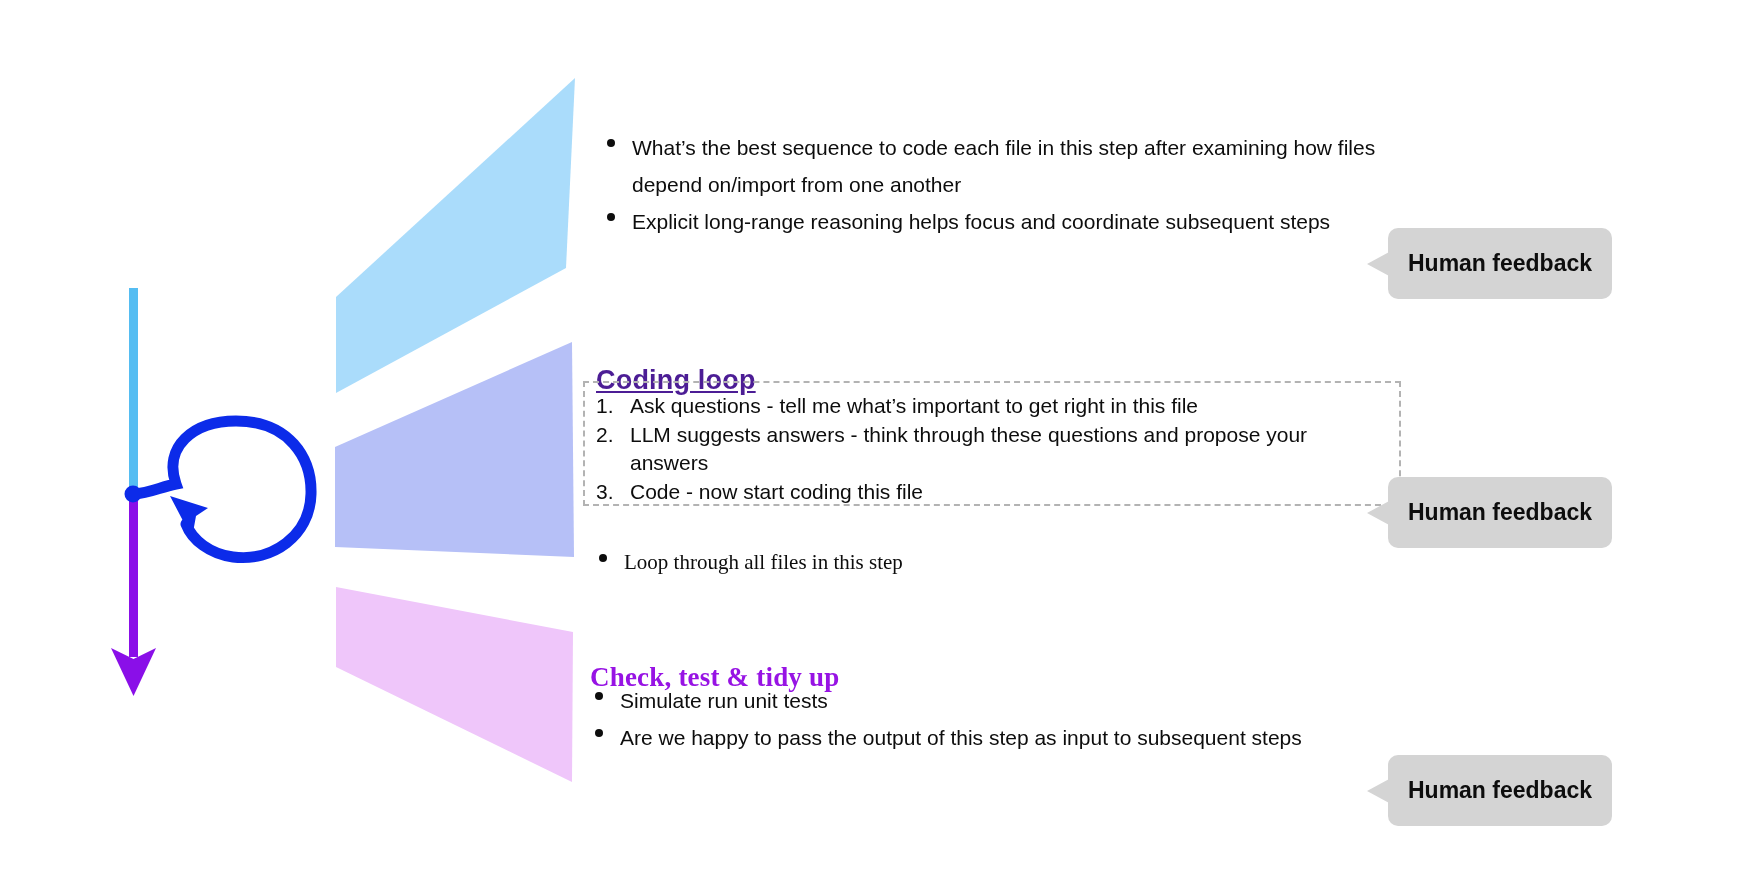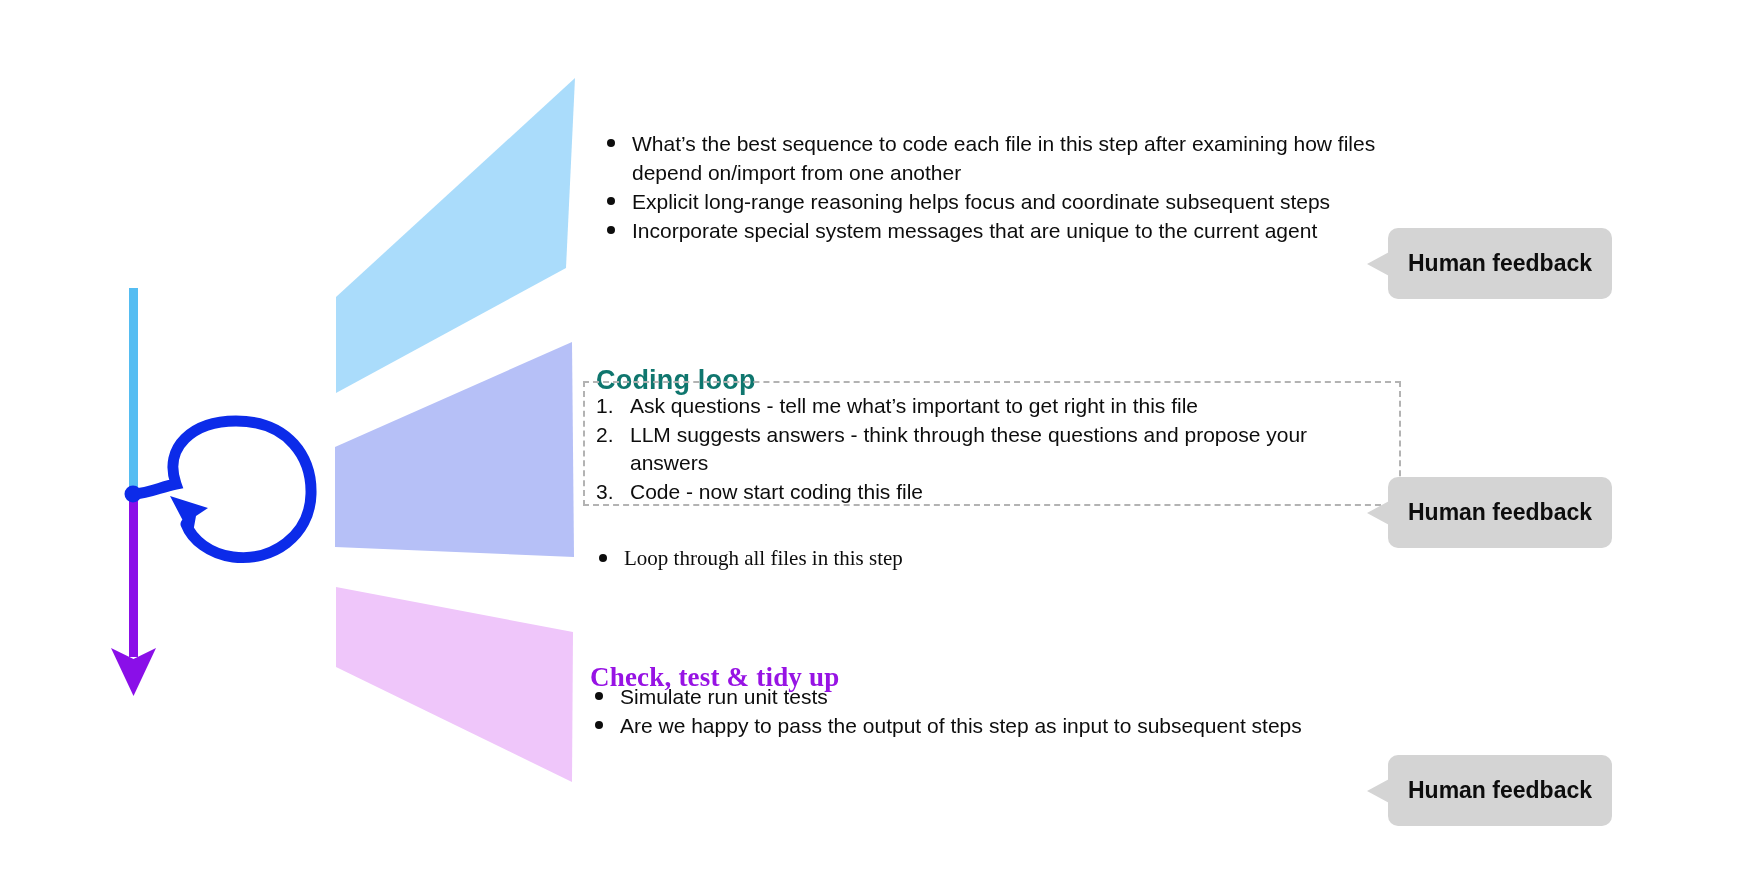--- a/index.html
+++ b/index.html
@@ -29,21 +29,21 @@
   }
   .title-1 { left: 596px; top: 82px; }
   .title-2 { left: 596px; top: 343px; }
   .title-3 { left: 590px; top: 640px; font-family: Liberation Serif, serif; }
 
   ul.bullets {
     position: absolute;
     list-style: none;
     margin: 0; padding: 0;
     font-size: 21px;
-    line-height: 29px;
+    line-height: 37px;
     color: #0d0d0d;
   }
   ul.bullets li {
     position: relative;
     padding-left: 32px;
     max-width: 745px;
   }
   ul.bullets li::before {
     content: "";
     position: absolute;
@@ -123,24 +123,23 @@
     <path d="M 133.5 696 L 111 648 L 133.5 659 L 156 648 Z" fill="#8a0fe8"></path>
 
     <path d="M 133 494 C 151 493 160 487 176 484 C 163 447 193 421 236 421 C 289 421 312 458 311 494 C 310 536 272 562 233 557 C 210 554 192 540 186 524" fill="none" stroke-width="11" stroke-linecap="round" stroke="#0c2be9"></path>
     <polygon points="170,496 208,508 196,516 192,538" fill="#0c2be9"></polygon>
     <circle cx="133" cy="494" r="8.5" fill="#0c2be9"></circle>
   </svg>
 
   <ul class="bullets bullets-1">
     <li>What’s the best sequence to code each file in this step after examining how files depend on/import from one another</li>
     <li>Explicit long-range reasoning helps focus and coordinate subsequent steps</li>
-    <li>Incorporate special system messages that are unique to the current agent</li>
   </ul>
 
-  <h2 class="section-title title-2" style="color: #0f766e;">Coding loop</h2>
+  <h2 class="section-title title-2" style="color: #4c1d95; text-decoration: underline;">Coding loop</h2>
   <div class="steps-box">
     <ol class="steps">
       <li>
         <span class="step-num">1.</span>
         <span class="step-text">Ask questions - tell me what’s important to get right in this file</span>
       </li>
       <li>
         <span class="step-num">2.</span>
         <span class="step-text">LLM suggests answers - think through these questions and propose your answers</span>
       </li>

